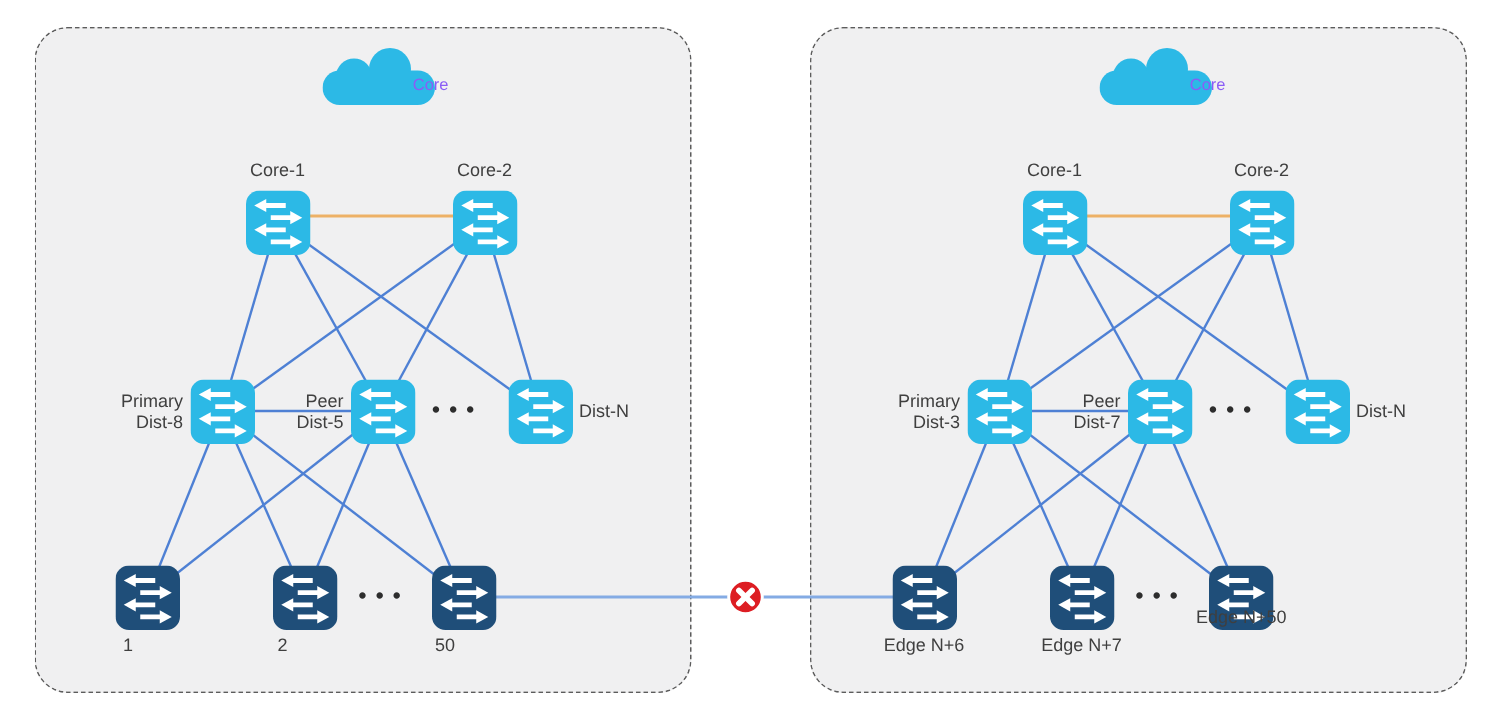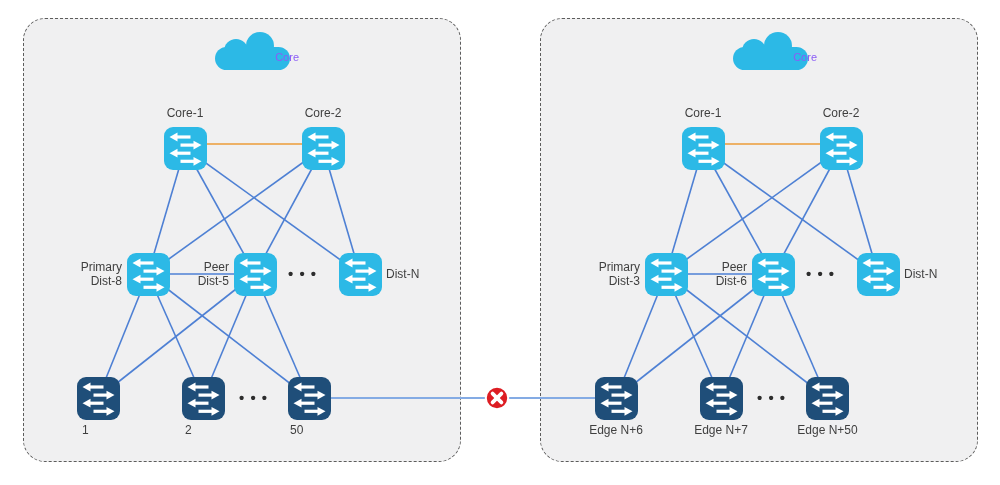--- a/index.html
+++ b/index.html
@@ -214,21 +214,21 @@
     <div>Dist-3</div>
   </div>
   <div class="node" style="left:644.5px;top:252.5px">
     <svg viewBox="0 0 43 43" class="sw-cyan">
         <use href="#switch-shape"></use>
       </svg>
   </div>
 
   <div class="label lbl-right" style="left:657px;top:260px;width:90px">
     <div>Peer</div>
-    <div>Dist-6</div>
+    <div>Dist-7</div>
   </div>
   <div class="node" style="left:751.5px;top:252.5px">
     <svg viewBox="0 0 43 43" class="sw-cyan">
         <use href="#switch-shape"></use>
       </svg>
   </div>
 
   <span class="dots" style="left:806px;top:266px">• • •</span>
 
   <div class="node" style="left:856.5px;top:252.5px">
@@ -252,21 +252,21 @@
   </div>
   <div class="label lbl-center" style="left:681px;top:423px;width:80px">Edge N+7</div>
 
   <span class="dots" style="left:757px;top:390px">• • •</span>
 
   <div class="node" style="left:805.5px;top:376.5px">
     <svg viewBox="0 0 43 43" class="sw-navy">
         <use href="#switch-shape"></use>
       </svg>
   </div>
-  <div class="label lbl-center" style="left:785px;top:423px;width:85px">Edge N+50</div>
+  <div class="label lbl-center" style="left:785px;top:404px;width:85px">Edge N+50</div>
 
   <svg class="xmark" viewBox="0 0 28 28">
     <circle cx="14" cy="14" r="11.2" fill="#dd1d23" stroke="#ffffff" stroke-width="2"></circle>
     <g stroke="#ffffff" stroke-width="3.8" stroke-linecap="round">
       <line x1="9.6" y1="9.6" x2="18.4" y2="18.4"></line>
       <line x1="18.4" y1="9.6" x2="9.6" y2="18.4"></line>
     </g>
   </svg>
 
 </div>

